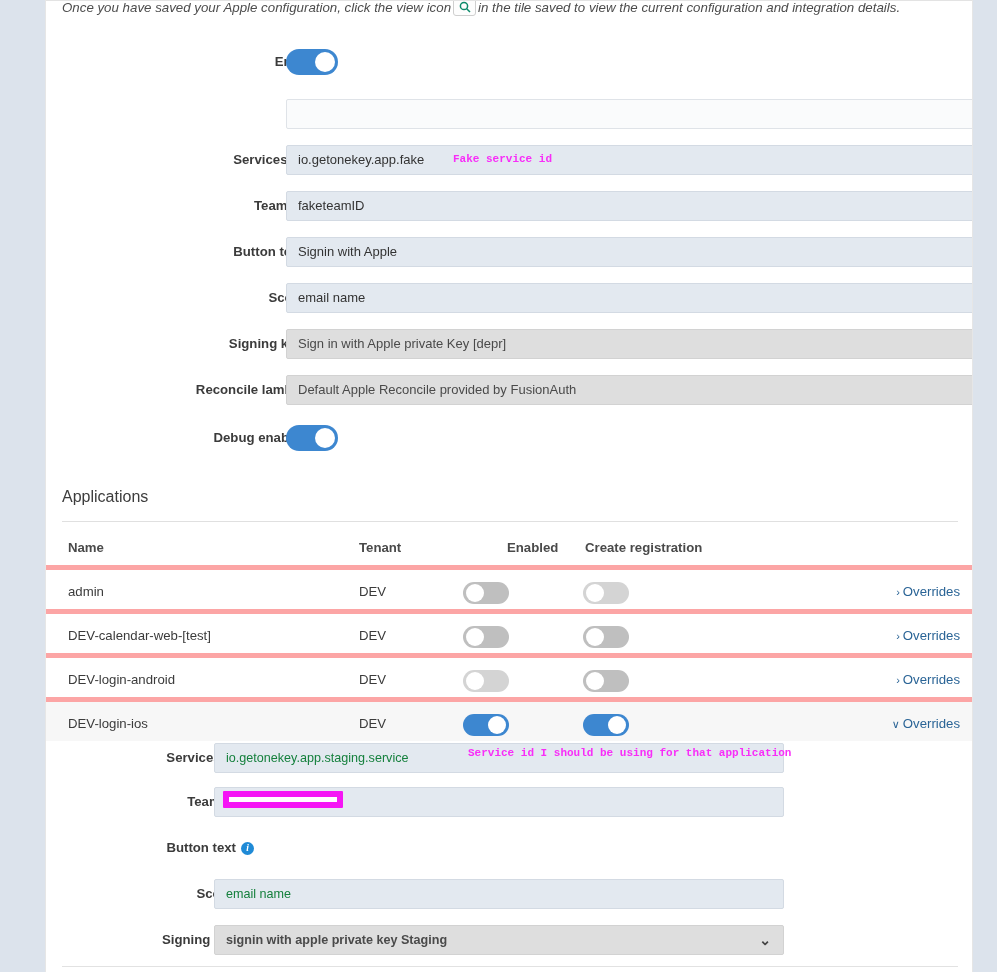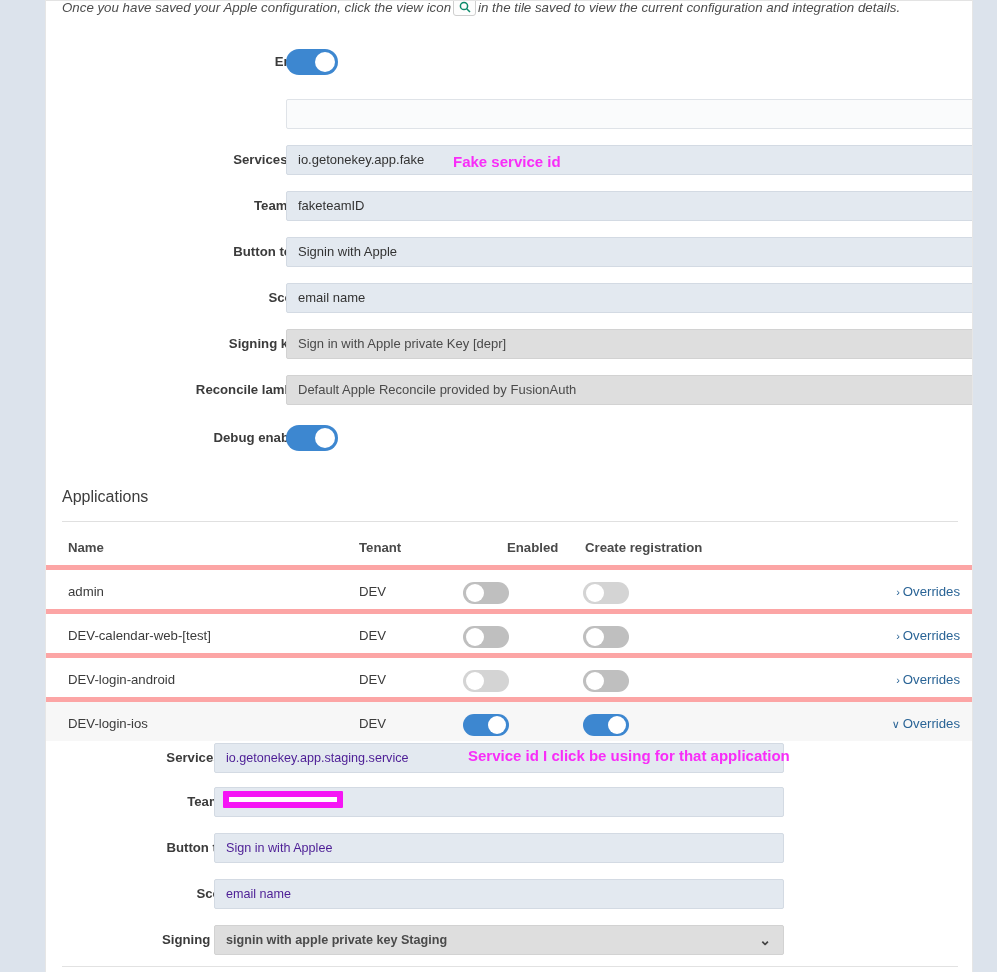--- a/index.html
+++ b/index.html
@@ -153,24 +153,25 @@
 
   
   .redact {
     position: absolute;
     background: #ffffff;
     border: 6px solid #f515f5;
     border-radius: 1px;
   }
   .annot {
     position: absolute;
-    font-size: 15px;
+    font-size: 11px;
     font-weight: bold;
     color: #f82df8;
     white-space: nowrap;
+    font-family: Liberation Mono, monospace;
   }
 
   
   .section-title {
     position: absolute;
     left: 16px;
     font-size: 16px;
     color: #3c3c3c;
     font-weight: normal;
     white-space: nowrap;
@@ -266,21 +267,21 @@
     text-align: right;
   }
   .sub-field {
     position: absolute;
     left: 168px; top: 0;
     width: 570px; height: 30px;
     background: #e3e9f0;
     border: 1px solid #d3dae3;
     border-radius: 2px;
     font-size: 12.6px;
-    color: #4c1d95;
+    color: #15803d;
     line-height: 28px;
     padding-left: 11px;
     white-space: nowrap;
     overflow: hidden;
   }
   .sub-field.select { background: #dedede; border-color: #d2d2d2; color: #4a4a4a; font-weight: bold; }
 
   .bottom-rule {
     position: absolute;
     left: 16px;
@@ -408,32 +409,31 @@
         </div>
     <div class="sm-toggle tg-create on">
           <div class="k"></div>
         </div>
     <div class="ovr"><span class="caret">∨</span><span>Overrides</span></div>
   </div>
 
   <div class="sub-row" style="top:743px;">
     <div class="sub-label"><span>Services Id</span><span class="info-ico">i</span></div>
     <div class="sub-field">io.getonekey.app.staging.service</div>
-    <div class="annot" style="left:422px; top:4px;">Service id I click be using for that application</div>
+    <div class="annot" style="left:422px; top:4px;">Service id I should be using for that application</div>
   </div>
 
   <div class="sub-row" style="top:787px;">
     <div class="sub-label"><span>Team Id</span><span class="info-ico">i</span></div>
     <div class="sub-field"></div>
     <div class="redact" style="left:177px; top:4px; width:120px; height:17px;"></div>
   </div>
 
   <div class="sub-row" style="top:833px;">
     <div class="sub-label"><span>Button text</span><span class="info-ico">i</span></div>
-    <div class="sub-field">Sign in with Applee</div>
   </div>
 
   <div class="sub-row" style="top:879px;">
     <div class="sub-label"><span>Scope</span><span class="info-ico">i</span></div>
     <div class="sub-field">email name</div>
   </div>
 
   <div class="sub-row" style="top:925px;">
     <div class="sub-label"><span>Signing key</span><span class="info-ico">i</span></div>
     <div class="sub-field select"><span>signin with apple private key Staging</span><span class="chev">⌄</span></div>

